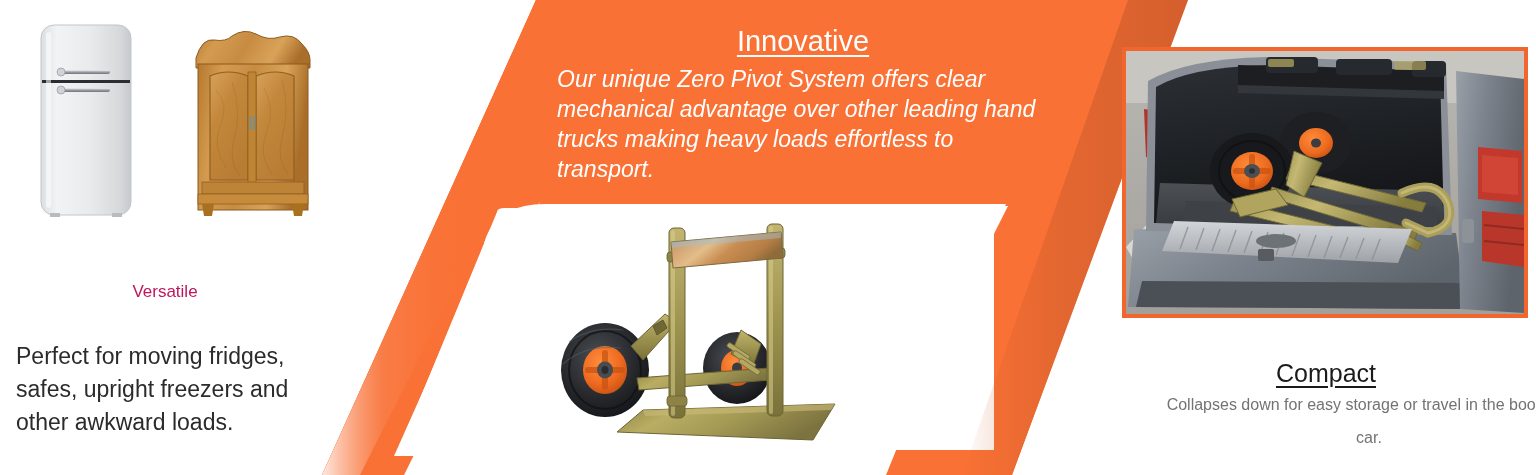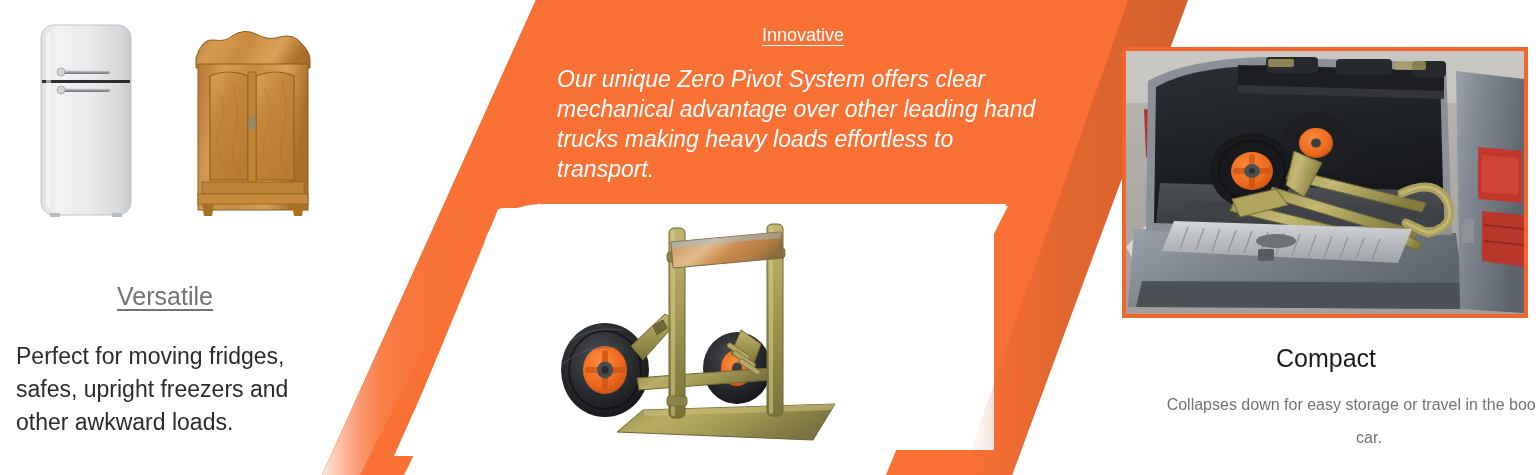--- a/index.html
+++ b/index.html
@@ -40,42 +40,41 @@
   #wardrobe-image {
     position: absolute;
     left: 192px; top: 30px;
     width: 122px; height: 190px;
   }
   #left-heading {
     position: absolute;
     left: 0; top: 282px;
     width: 330px;
     text-align: center;
-    font-size: 25px;
-    color: #737373;
-    text-decoration: underline;
+    font-size: 17px;
+    color: #be185d;
     text-underline-offset: 4px;
   }
   #left-body {
     position: absolute;
     left: 16px; top: 320px;
     width: 316px;
     font-size: 23px;
     line-height: 33px;
     color: #2b2b2b;
     margin-top: 20px;
   }
 
   
   #center-heading {
     position: absolute;
     left: 563px; top: 25px;
     width: 480px;
     text-align: center;
-    font-size: 18px;
+    font-size: 29px;
     color: #ffffff;
     text-decoration: underline;
     text-underline-offset: 4px;
     z-index: 5;
   }
   #center-body {
     position: absolute;
     left: 557px; top: 64px;
     width: 482px;
     font-size: 23px;
@@ -98,25 +97,26 @@
     width: 406px; height: 271px;
     border: 4px solid #f2652c;
     box-sizing: border-box;
     overflow: hidden;
     z-index: 6;
     background: #2e3136;
   }
   #boot-photo svg { display:block; width:100%; height:100%; }
   #right-heading {
     position: absolute;
-    left: 1120px; top: 344px;
+    left: 1120px; top: 359px;
     width: 412px;
     text-align: center;
     font-size: 25px;
     color: #1b1b1b;
+    text-decoration: underline;
     text-underline-offset: 4px;
   }
   #right-body {
     position: absolute;
     left: 1156px; top: 388px;
     width: 426px;
     text-align: center;
     font-size: 16px;
     line-height: 33px;
     color: #737373;

